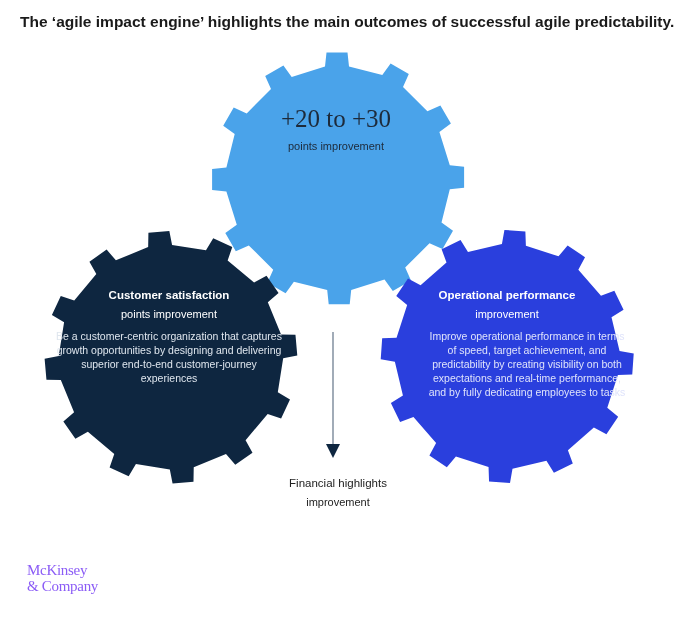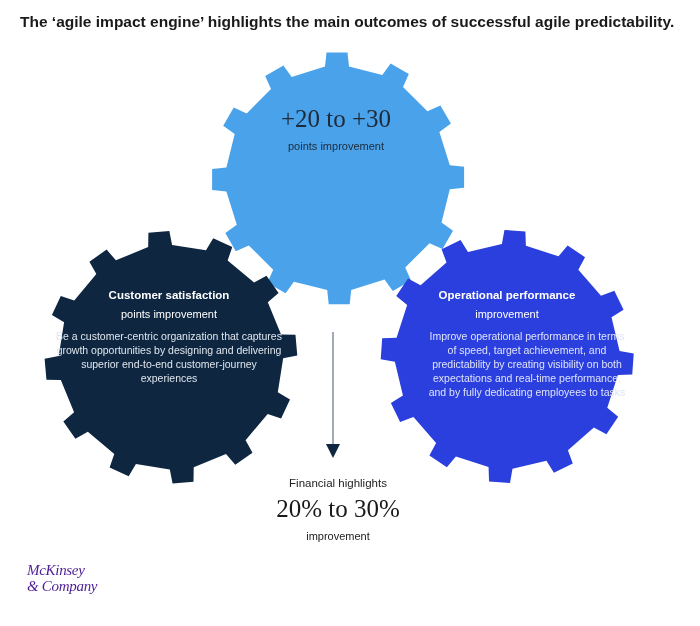--- a/index.html
+++ b/index.html
@@ -26,23 +26,22 @@
   #gear-right-text { left: 384px; top: 288px; width: 246px; color: #ffffff; }
   #gear-right-text .desc { color: #dfe3fb; margin-left: 40px; }
 
   #financial-text { left: 238px; top: 476px; width: 200px; color: #1a1a1a; }
   #financial-text .label { font-size: 11.5px; font-weight: normal; color: #222; }
   #financial-text .value { font-size: 25px; margin-top: 4px; }
   #financial-text .unit { color: #222; }
 
   .logo {
     position: absolute; left: 27px; top: 562px;
-    font-family: "Liberation Serif", serif; font-size: 15px; line-height: 16px; color: #4c1d95;
+    font-family: "Liberation Serif", serif; font-size: 15px; line-height: 16px; color: #8b5cf6;
     letter-spacing: -0.3px;
-    font-style: italic;
   }
   .logo .l2 { padding-left: 0px; }
 </style>
 </head>
 <body>
 
 <div class="title">The ‘agile impact engine’ highlights the main outcomes of successful agile predictability.</div>
 
 <svg class="gears" width="700" height="626" viewBox="0 0 700 626">
   <defs>
@@ -90,20 +89,19 @@
 </div>
 
 <div class="gear-text" id="gear-right-text">
   <div class="label">Operational performance</div>
   <div class="unit">improvement</div>
   <div class="desc">Improve operational performance in terms of speed, target achievement, and predictability by creating visibility on both expectations and real-time performance, and by fully dedicating employees to tasks</div>
 </div>
 
 <div class="gear-text" id="financial-text">
   <div class="label">Financial highlights</div>
-  <div class="value">20% to 30%</div>
   <div class="unit">improvement</div>
 </div>
 
 <div class="logo">
   <div class="l1">McKinsey</div>
   <div class="l2">&amp; Company</div>
 </div>
 
 </body></html>

